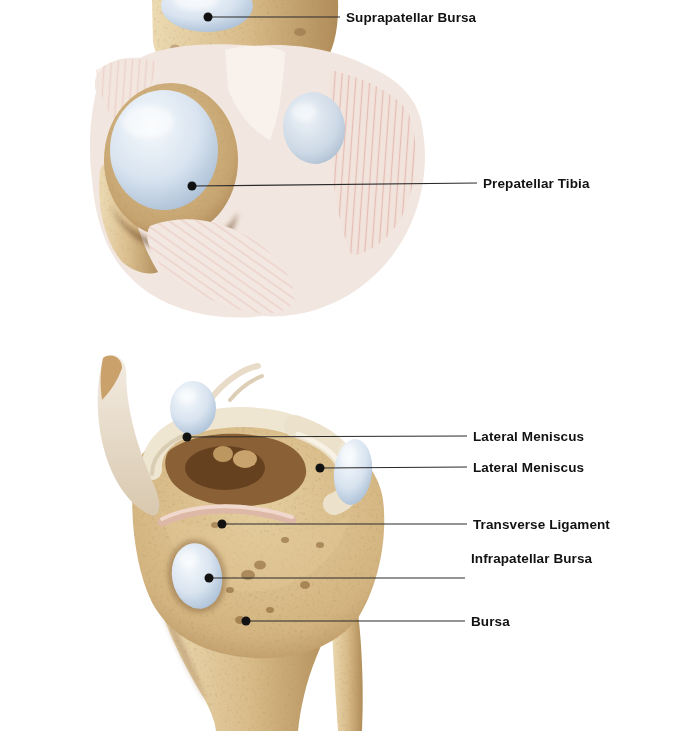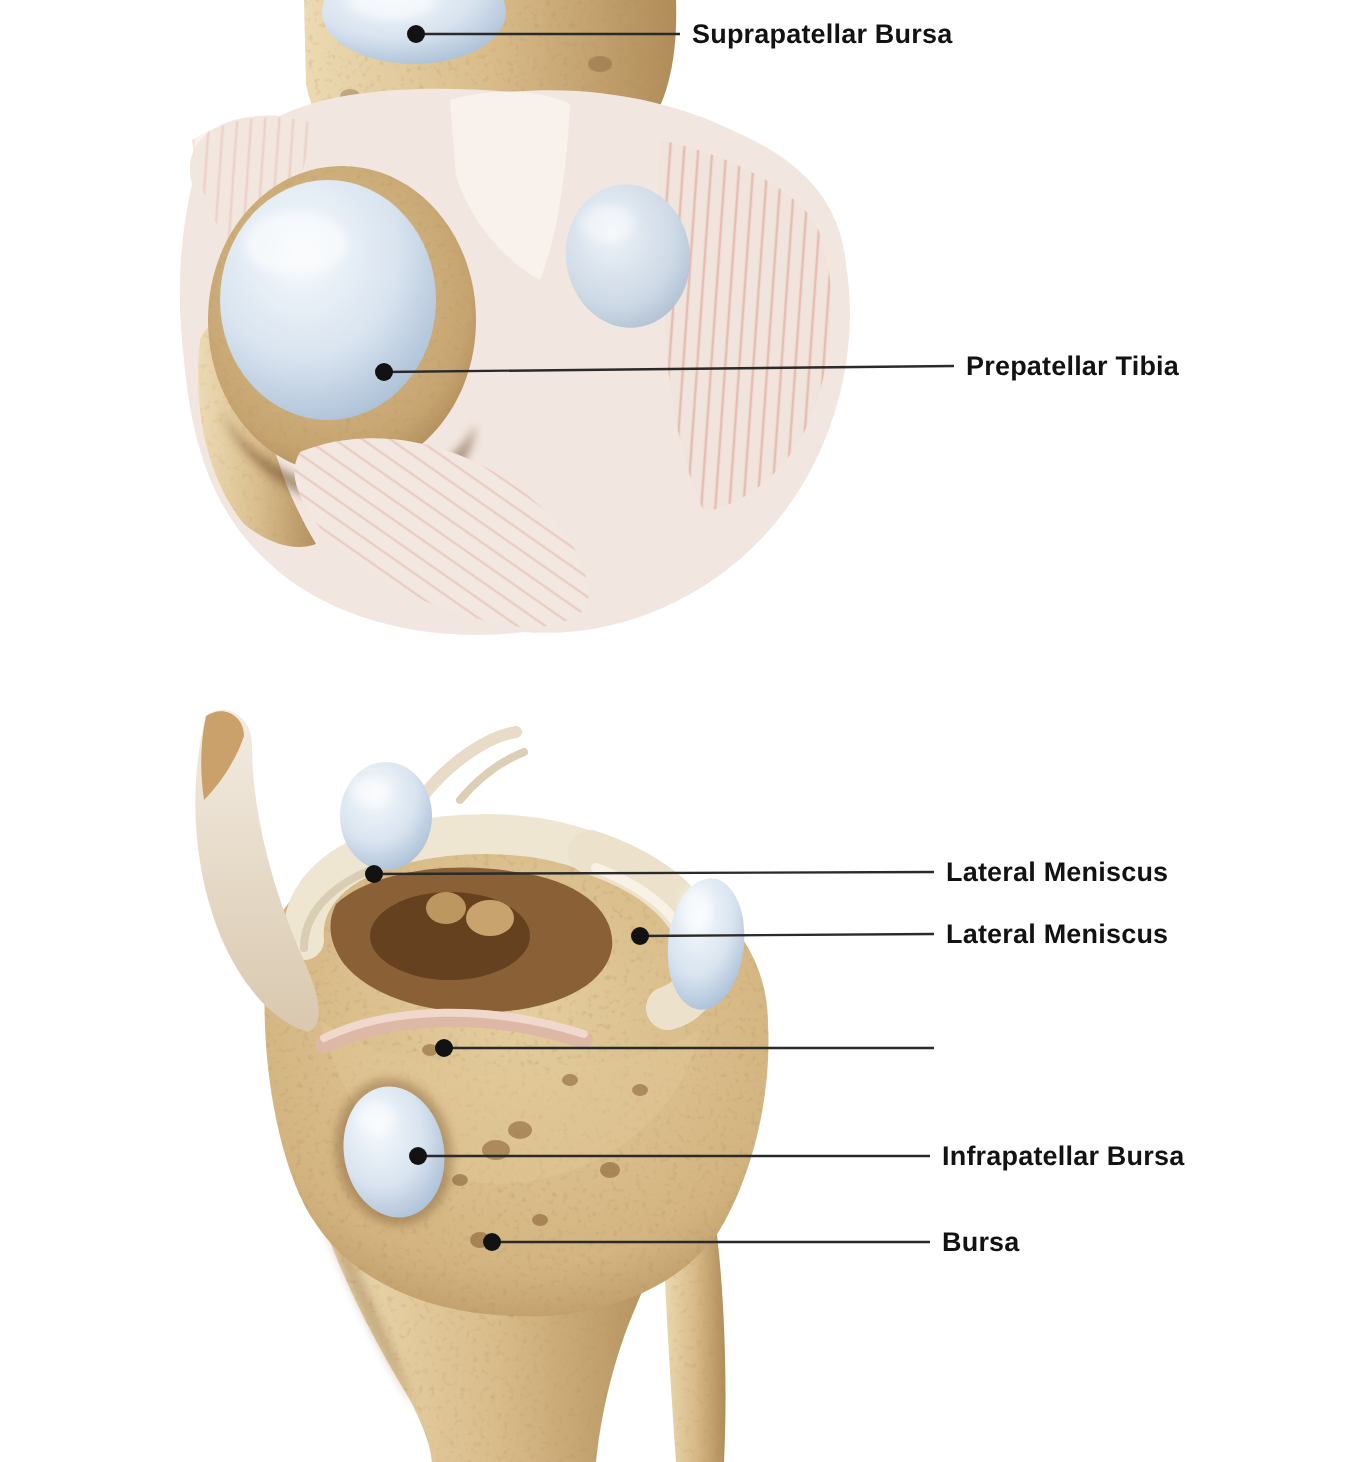--- a/index.html
+++ b/index.html
@@ -252,17 +252,18 @@
   </svg>
 
   <div class="anatomy-label" style="left:346px; top:17px">Suprapatellar Bursa</div>
 
   <div class="anatomy-label" style="left:483px; top:183px">Prepatellar Tibia</div>
 
   <div class="anatomy-label" style="left:473px; top:436px">Lateral Meniscus</div>
 
   <div class="anatomy-label" style="left:473px; top:467px">Lateral Meniscus</div>
 
-
-  <div class="anatomy-label" style="left:471px; top:578px">Infrapatellar Bursa</div>
+  <div class="anatomy-label" style="left:473px; top:524px">Transverse Ligament</div>
+
+  <div class="anatomy-label" style="left:471px; top:558px">Infrapatellar Bursa</div>
 
   <div class="anatomy-label" style="left:471px; top:621px">Bursa</div>
 </div>
 
 </body></html>

